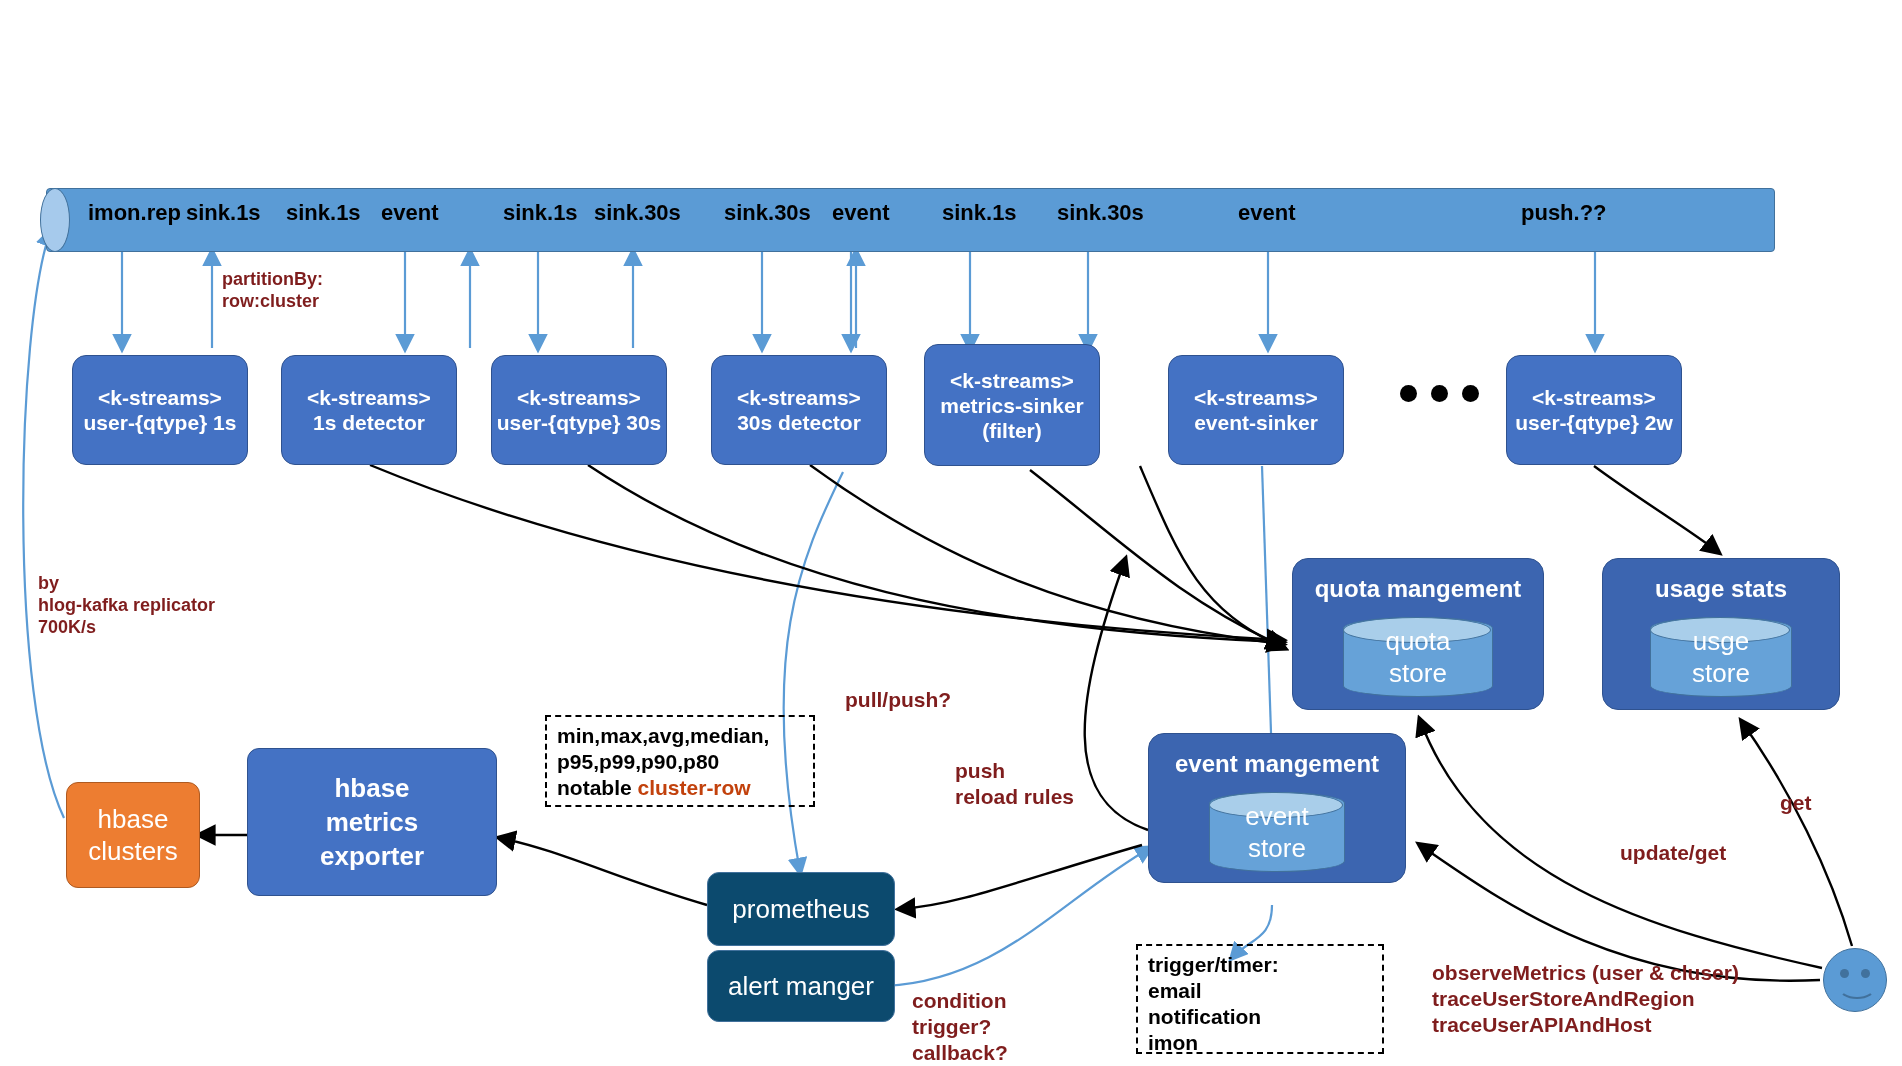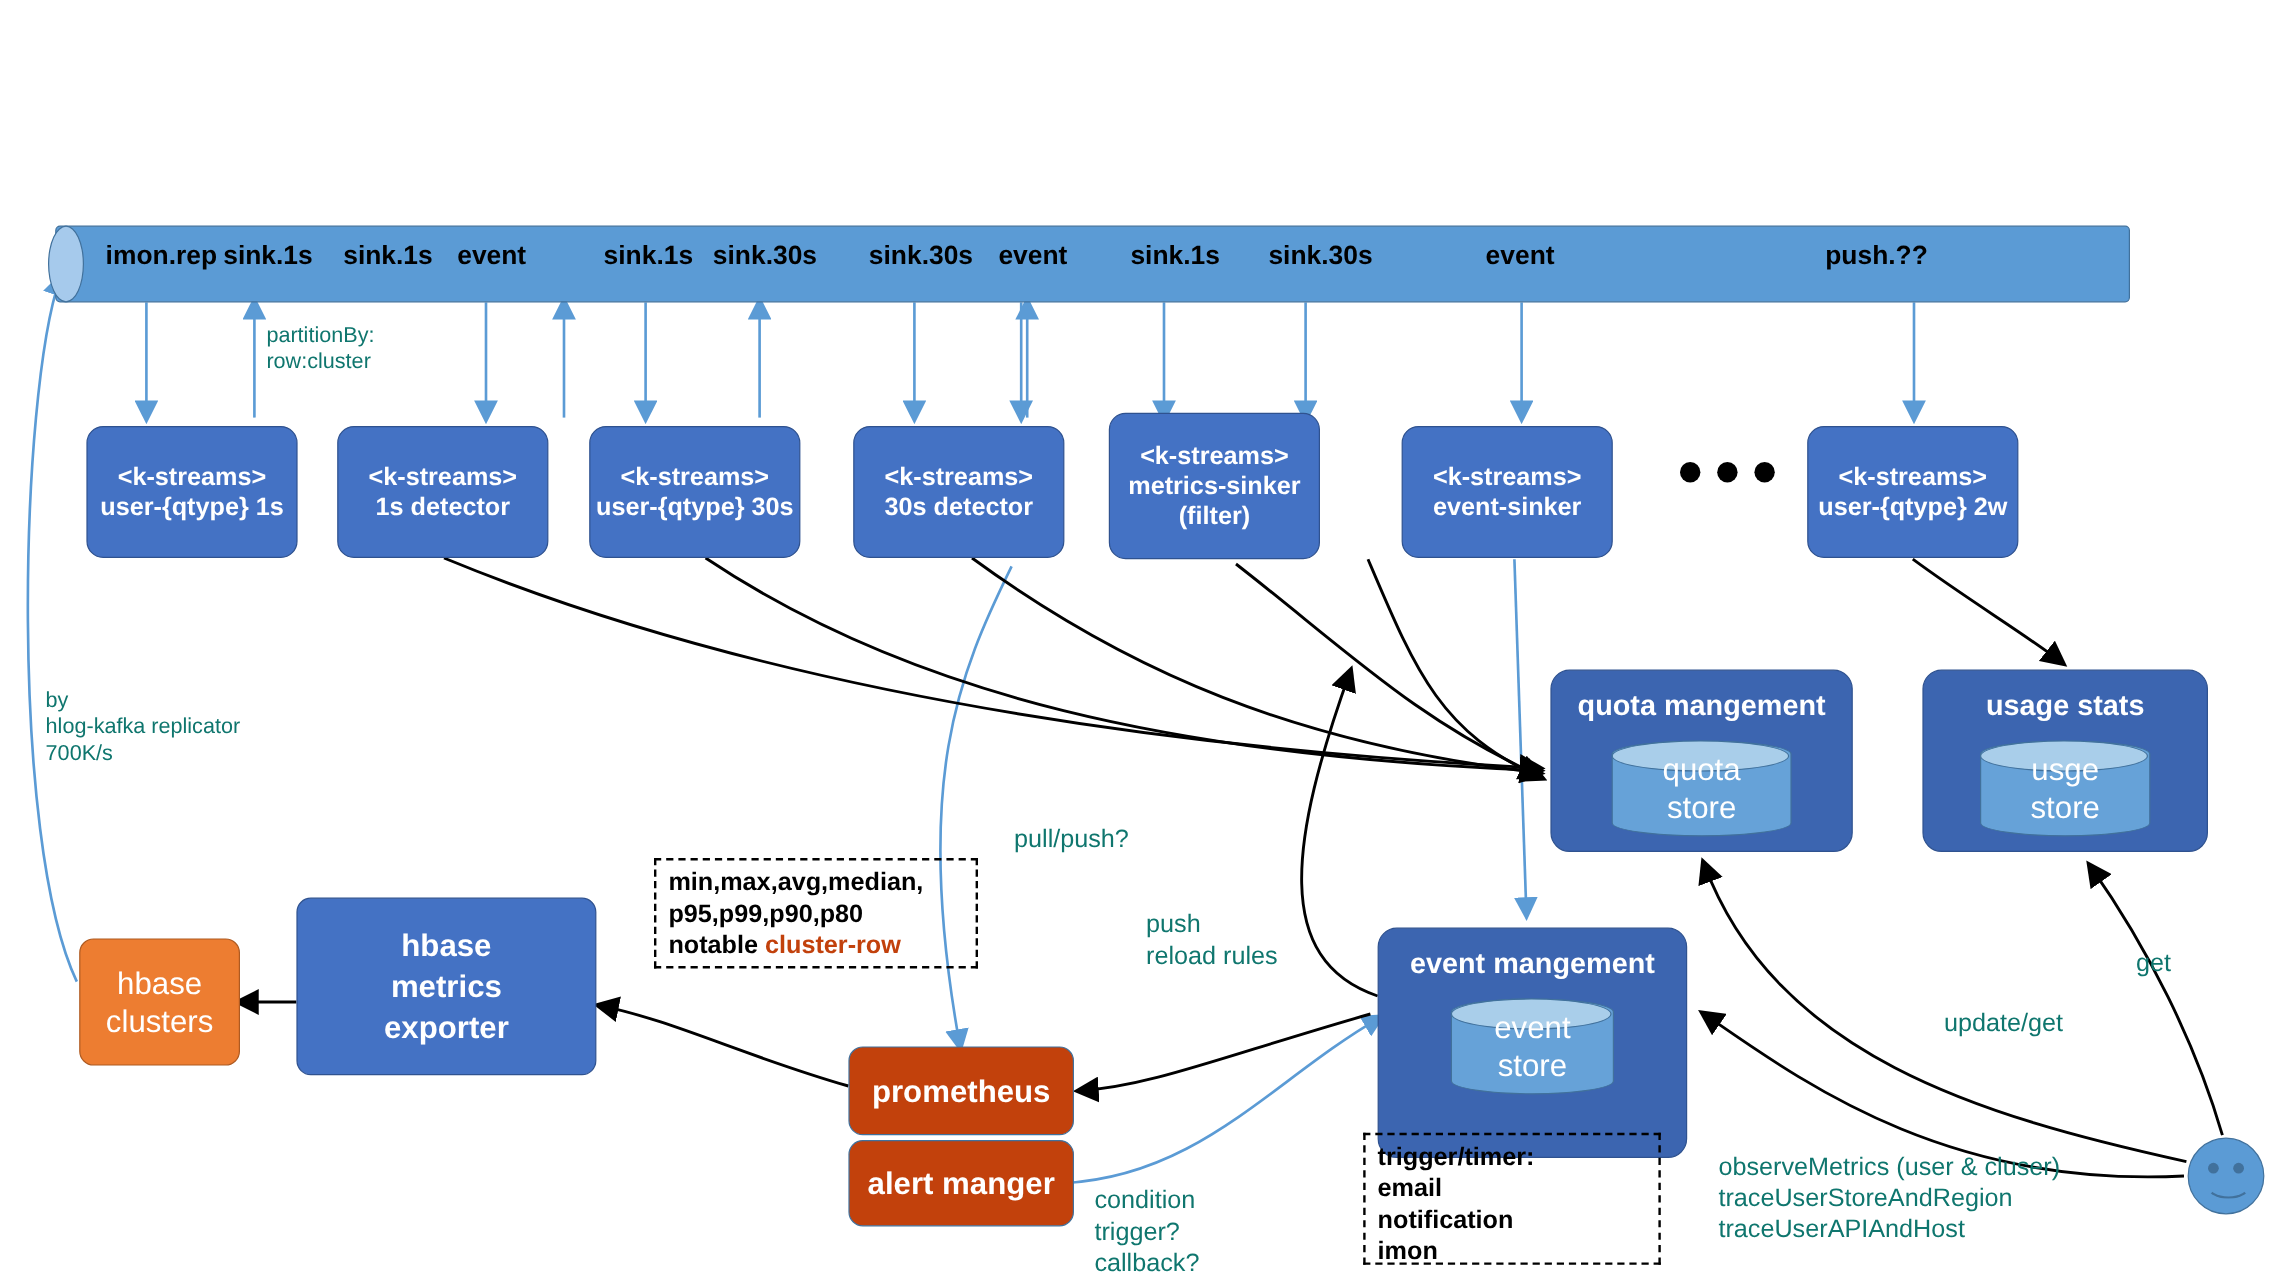--- a/index.html
+++ b/index.html
@@ -157,44 +157,43 @@
     line-height: 32px;
   }
   .pbox.blue-strong {
     background: #4472C4;
     border: 1.5px solid #2F528F;
     font-weight: bold;
     font-size: 26px;
     line-height: 34px;
   }
   .pbox.blue-light {
-    background: #c2410c;
+    background: #0c4a6e;
     border: 1.5px solid #41719C;
     font-size: 26px;
-    font-weight: bold;
   }
   
   .note {
     position: absolute;
     border: 2px dashed #000;
     background: transparent;
     color: #000;
     font-weight: bold;
     font-size: 21px;
     line-height: 26px;
     padding: 6px 10px;
     box-sizing: border-box;
     z-index: 3;
   }
   .note .red { color: #c2410c; }
   
   .ann {
     position: absolute;
-    color: #0f766e;
-    font-weight: normal;
+    color: #7f1d1d;
+    font-weight: bold;
     font-size: 21px;
     line-height: 26px;
     white-space: pre;
     z-index: 4;
   }
   .ann.sm { font-size: 18px; line-height: 22px; }
   
   .smiley {
     position: absolute;
     left: 1823px;
@@ -361,21 +360,21 @@
   </div>
 
   <div class="mgmt" style="left:1602px;top:558px;width:238px;height:152px">
     <div class="title">usage stats</div>
     <div class="cyl" style="width:142px;height:80px">
       <span>usge</span>
       <span>store</span>
     </div>
   </div>
 
-  <div class="mgmt" style="left:1148px;top:773px;width:258px;height:192px">
+  <div class="mgmt" style="left:1148px;top:733px;width:258px;height:150px">
     <div class="title">event mangement</div>
     <div class="cyl" style="width:136px;height:80px">
       <span>event</span>
       <span>store</span>
     </div>
   </div>
 
   <div class="pbox orange" style="left:66px;top:782px;width:134px;height:106px">
     <div style="white-space:pre-line">hbase
 clusters</div>

